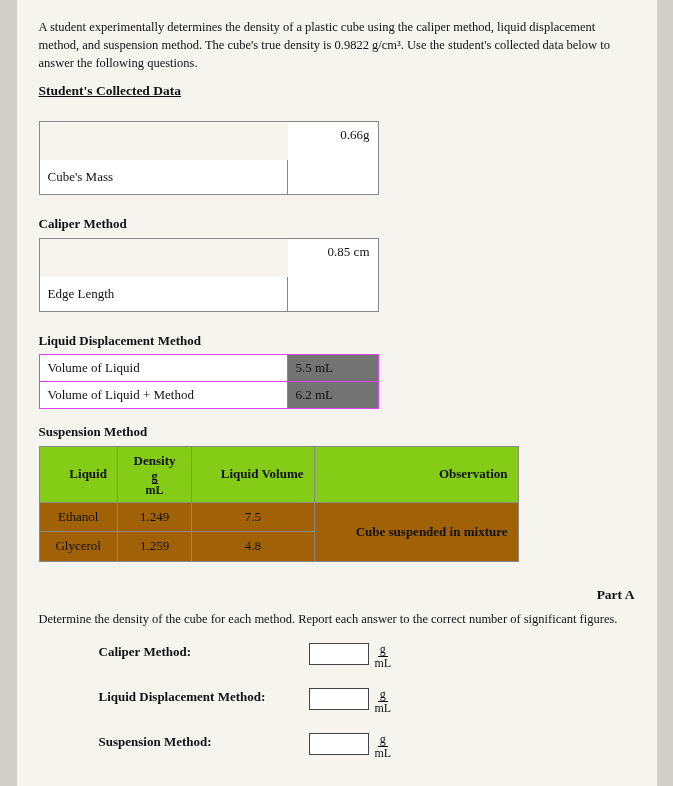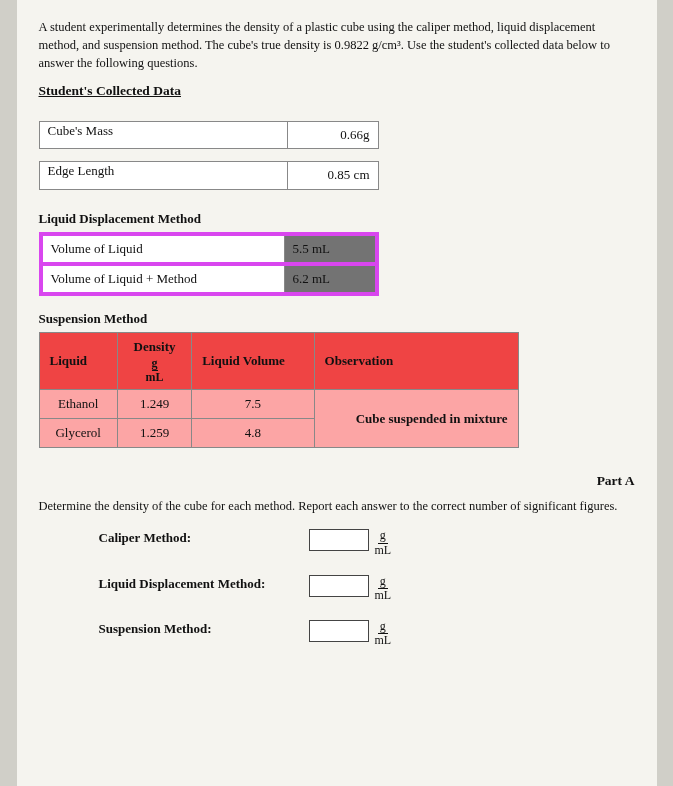--- a/index.html
+++ b/index.html
@@ -36,21 +36,21 @@
       font-size: 13px;
       font-weight: bold;
       margin-top: 8px;
       margin-bottom: 4px;
     }
 
     
     .data-row {
       display: flex;
       align-items: stretch;
-      border: 4px solid #d946ef;
+      border: 1px solid #d946ef;
       width: 340px;
       margin-bottom: 0;
     }
     .data-row + .data-row {
       border-top: none;
     }
     .data-label {
       flex: 1;
       padding: 4px 8px;
       background: #fff;
@@ -67,50 +67,51 @@
 
     
     .single-row {
       display: flex;
       border: 1px solid #888;
       width: 340px;
       margin-bottom: 6px;
     }
     .single-label {
       flex: 1;
-      padding: 0 8px;
+      padding: 8px 8px;
       background: #fff;
       border-right: 1px solid #888;
       font-size: 13px;
+      margin-top: 38px;
     }
     .single-value {
       width: 90px;
       padding: 4px 8px;
       background: #fff;
       text-align: right;
       font-size: 13px;
     }
 
     
     .suspension-table {
       border-collapse: collapse;
       width: 480px;
       margin-top: 4px;
     }
     .suspension-table th, .suspension-table td {
       border: 1px solid #888;
       padding: 5px 10px;
       font-size: 13px;
-      background: #fca5a5;
+      background: #a16207;
       vertical-align: middle;
     }
     .suspension-table th {
       font-weight: bold;
-      text-align: left;
-      background: #ef4444;
+      text-align: right;
+      background: #84cc16;
     }
     .suspension-table td {
       text-align: center;
     }
     .suspension-table td.obs-cell {
       text-align: right;
       font-weight: bold;
     }
     .obs-cell-merged {
       vertical-align: middle;
@@ -195,20 +196,21 @@
 
   <div class="section-title">Student's Collected Data</div>
 
   <div class="single-row">
     <div class="single-label">Cube's Mass</div>
     <div class="single-value">0.66g</div>
   </div>
 
   <div class="gap-small"></div>
 
+  <div class="subsection-title">Caliper Method</div>
   <div class="single-row">
     <div class="single-label">Edge Length</div>
     <div class="single-value">0.85 cm</div>
   </div>
 
   <div class="gap-small"></div>
 
   <div class="subsection-title">Liquid Displacement Method</div>
   <div>
     <div class="data-row">

